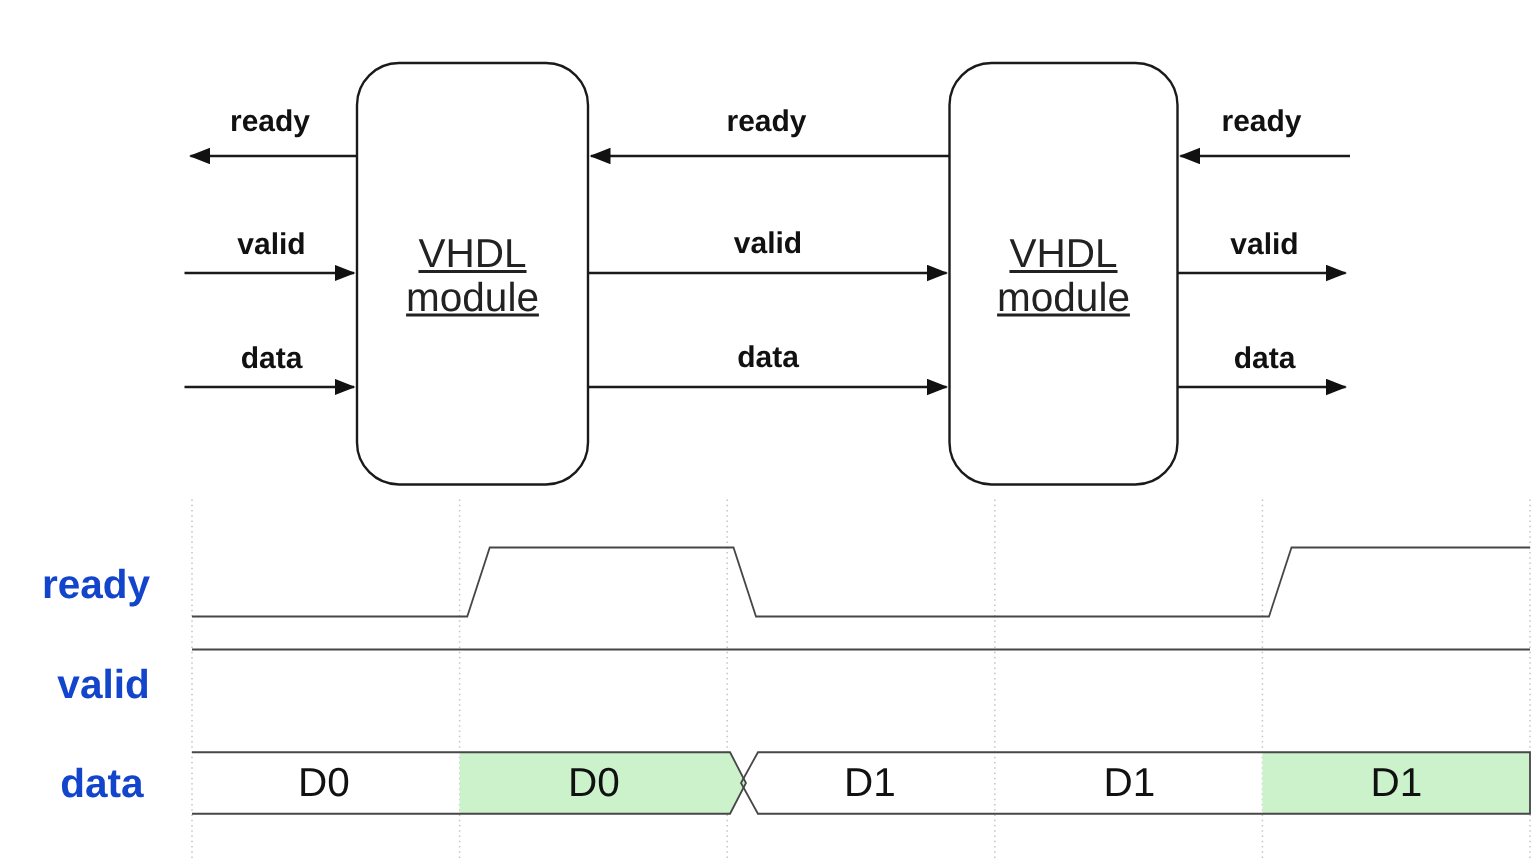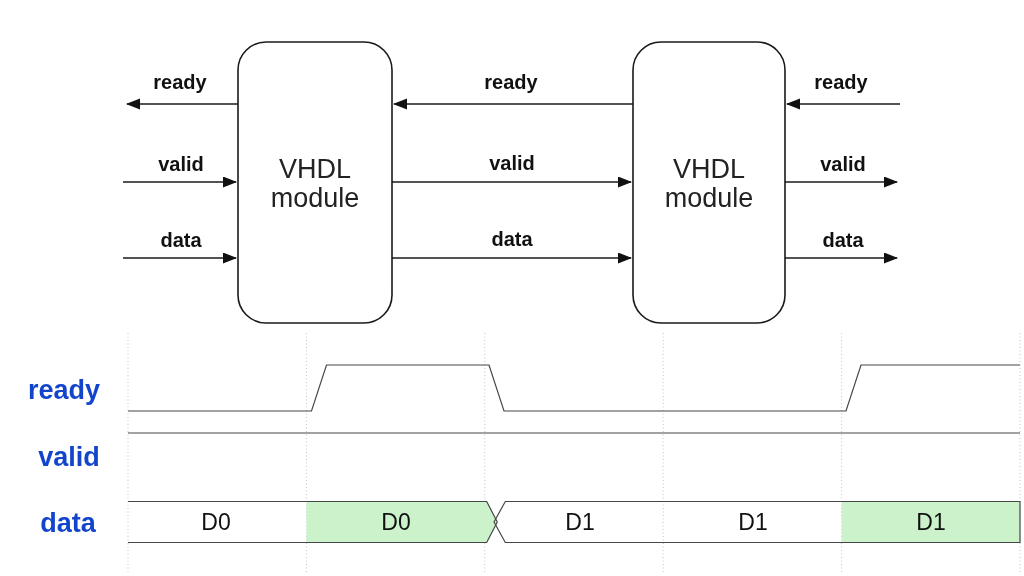--- a/index.html
+++ b/index.html
@@ -26,29 +26,30 @@
   .port-label {
     font-size: 20px;
     font-weight: 700;
     color: #111111;
   }
   .module-label {
     font-size: 27px;
     color: #222222;
     text-align: center;
     line-height: 29px;
+    text-decoration: underline;
   }
   .module-label span { display: block; }
   .wave-name {
     font-size: 27px;
     font-weight: 700;
     color: #1245cb;
   }
   .data-value {
-    font-size: 23px;
+    font-size: 27px;
     color: #111111;
   }
 </style>
 </head>
 <body>
 
 <div class="canvas">
 
   <svg class="layer-svg" viewBox="0 0 1024 576">
     <defs>

